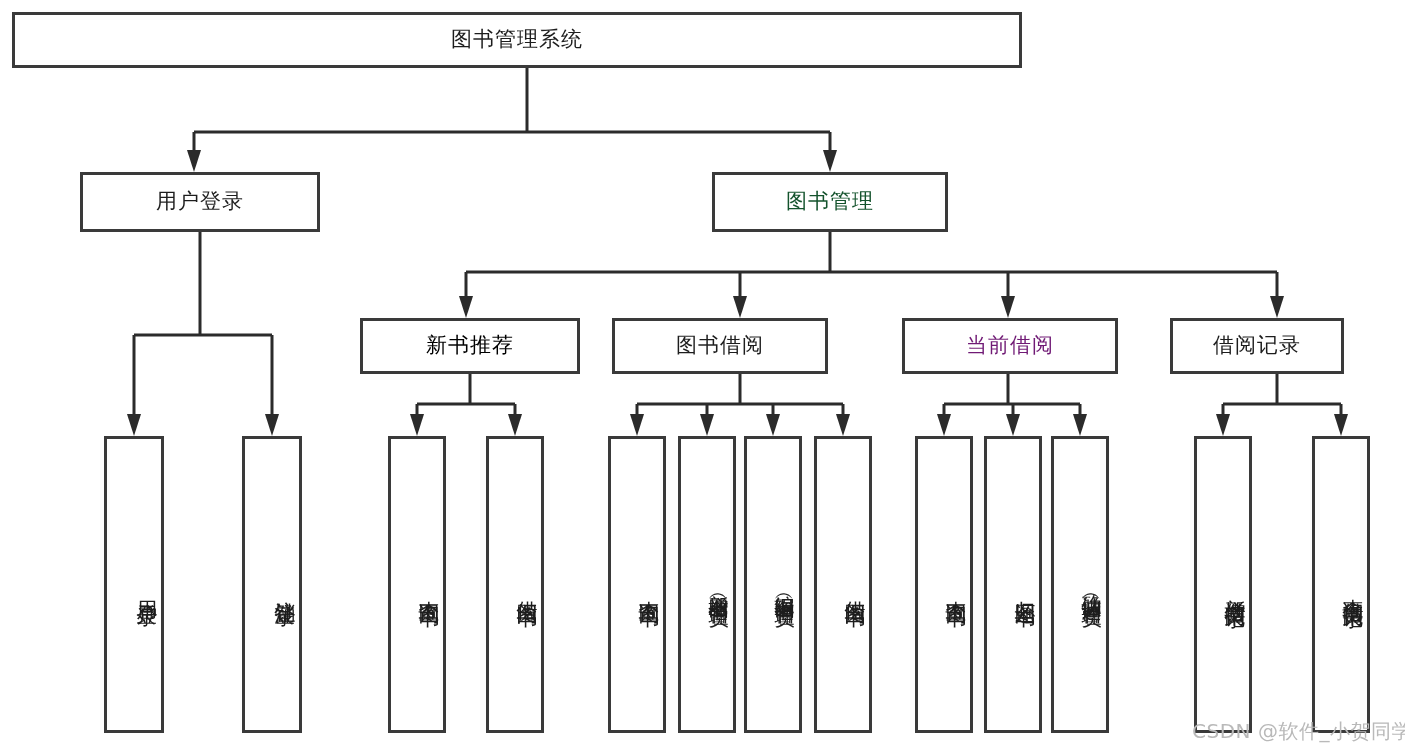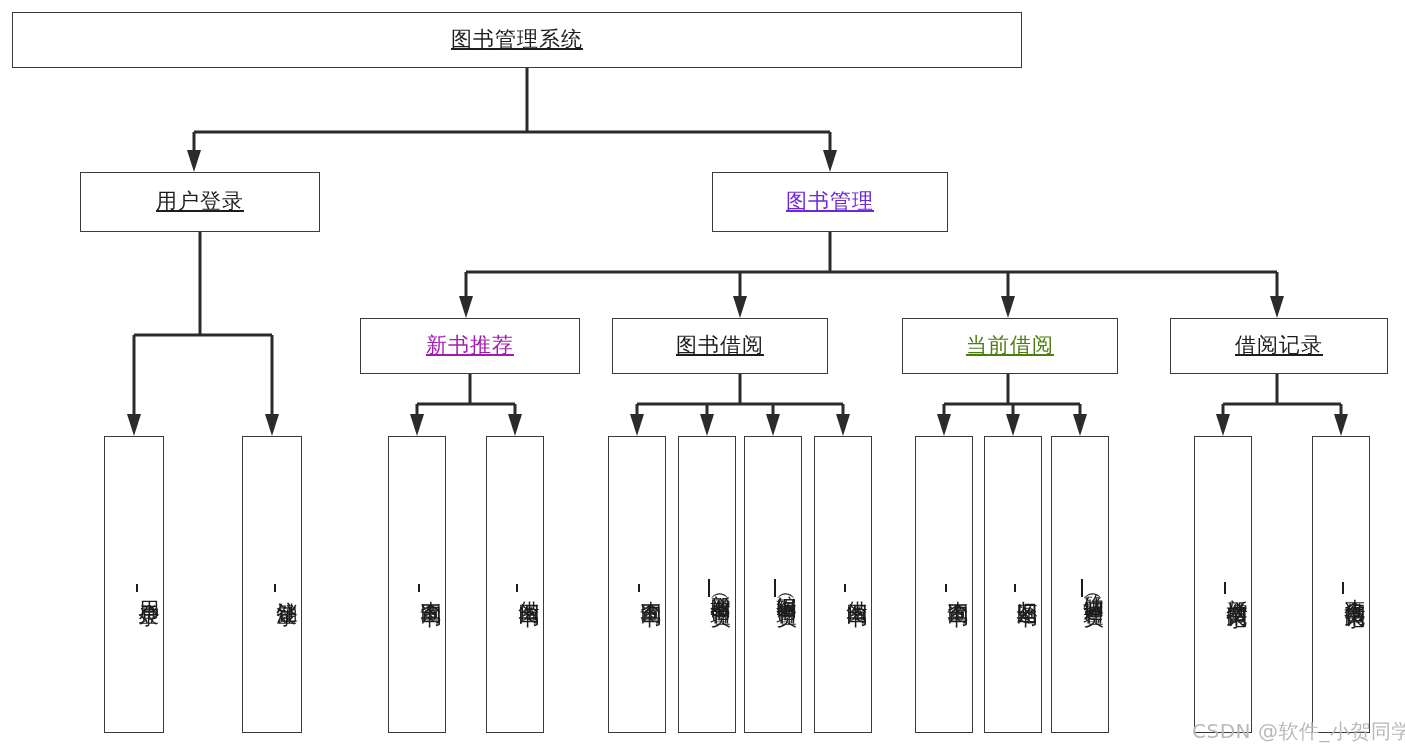--- a/index.html
+++ b/index.html
@@ -20,27 +20,26 @@
   svg.connectors {
     position: absolute;
     left: 0;
     top: 0;
     width: 1405px;
     height: 747px;
   }
   .node {
     position: absolute;
     box-sizing: border-box;
-    border: 1px solid #4d7c0f;
+    border: 3px solid #4d7c0f;
     background: #ffffff;
     display: flex;
     align-items: center;
     justify-content: center;
     color: #1d1d1d;
-    text-decoration: underline;
   }
   .node.horiz {
     font-size: 21px;
     line-height: 1.2;
     letter-spacing: 1px;
   }
   .node.vert {
     font-size: 21px;
     letter-spacing: 2px;
     writing-mode: vertical-rl;
@@ -124,33 +123,33 @@
       <path d="M 1334 414 L 1348 414 L 1341 436 Z" fill="#2b2b2b"></path>
     </svg>
 
   <div id="node-layer">
       <div class="node horiz" style="left: 12px; top: 12px; width: 1010px; height: 56px; border-color: rgb(58, 58, 58); color: rgb(29, 29, 29);">
         <span class="node-label">图书管理系统</span>
       </div>
       <div class="node horiz" style="left: 80px; top: 172px; width: 240px; height: 60px; border-color: rgb(58, 58, 58); color: rgb(29, 29, 29);">
         <span class="node-label">用户登录</span>
       </div>
-      <div class="node horiz" style="left: 712px; top: 172px; width: 236px; height: 60px; border-color: rgb(58, 58, 58); color: #6d28d9;">
+      <div class="node horiz" style="left: 712px; top: 172px; width: 236px; height: 60px; border-color: rgb(58, 58, 58); color: #14532d;">
         <span class="node-label">图书管理</span>
       </div>
-      <div class="node horiz" style="left: 360px; top: 318px; width: 220px; height: 56px; border-color: rgb(58, 58, 58); color: #a21caf;">
+      <div class="node horiz" style="left: 360px; top: 318px; width: 220px; height: 56px; border-color: rgb(58, 58, 58); color: #000000;">
         <span class="node-label">新书推荐</span>
       </div>
       <div class="node horiz" style="left: 612px; top: 318px; width: 216px; height: 56px; border-color: rgb(58, 58, 58); color: rgb(29, 29, 29);">
         <span class="node-label">图书借阅</span>
       </div>
-      <div class="node horiz" style="left: 902px; top: 318px; width: 216px; height: 56px; border-color: rgb(58, 58, 58); color: #4d7c0f;">
+      <div class="node horiz" style="left: 902px; top: 318px; width: 216px; height: 56px; border-color: rgb(58, 58, 58); color: #701a75;">
         <span class="node-label">当前借阅</span>
       </div>
-      <div class="node horiz" style="left: 1170px; top: 318px; width: 218px; height: 56px; border-color: rgb(58, 58, 58); color: rgb(29, 29, 29);">
+      <div class="node horiz" style="left: 1170px; top: 318px; width: 174px; height: 56px; border-color: rgb(58, 58, 58); color: rgb(29, 29, 29);">
         <span class="node-label">借阅记录</span>
       </div>
       <div class="node vert" style="left: 104px; top: 436px; width: 60px; height: 297px; border-color: rgb(58, 58, 58); color: rgb(29, 29, 29);">
         <span class="node-label">用户登录</span>
       </div>
       <div class="node vert" style="left: 242px; top: 436px; width: 60px; height: 297px; border-color: rgb(58, 58, 58); color: rgb(29, 29, 29);">
         <span class="node-label">注销登录</span>
       </div>
       <div class="node vert" style="left: 388px; top: 436px; width: 58px; height: 297px; border-color: rgb(58, 58, 58); color: rgb(29, 29, 29);">
         <span class="node-label">查询图书</span>

